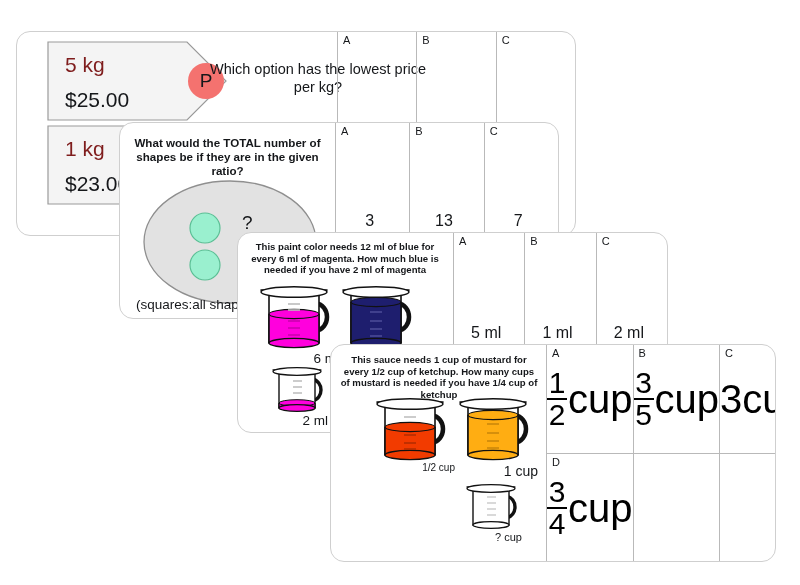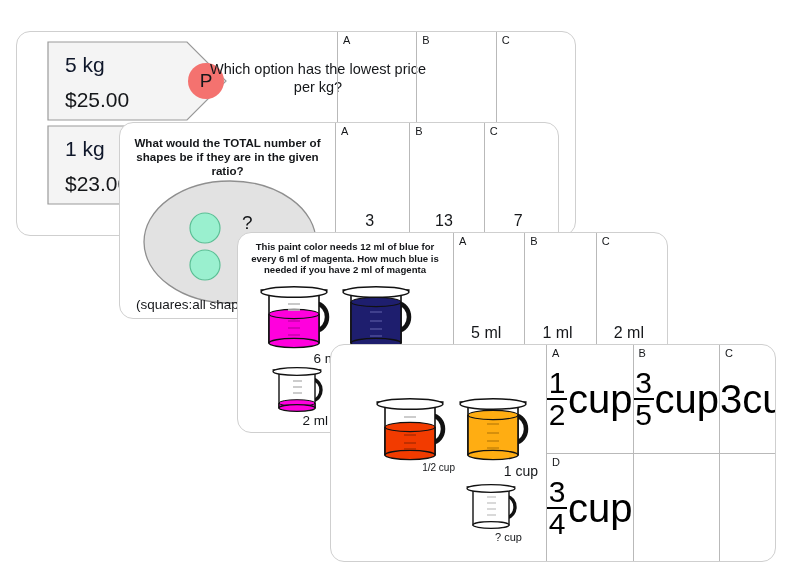--- a/index.html
+++ b/index.html
@@ -76,21 +76,21 @@
   }
   .tagwrap{position:absolute;left:30px;top:9px;}
   .tag{
     position:relative;
     width:180px;height:80px;
     margin-bottom:4px;
   }
   .tag .shape{position:absolute;left:0;top:0;}
   .tag .kg{
     position:absolute;left:18px;top:12px;
-    font-size:21px;color:#0f172a;
+    font-size:21px;color:#7f1d1d;
   }
   .tag .price{
     position:absolute;left:18px;top:47px;
     font-size:21px;color:#15171a;
   }
   .tag .pmark{
     position:absolute;left:141px;top:22px;
     width:36px;height:36px;border-radius:50%;
     background:#f4726f;
     display:flex;align-items:center;justify-content:center;
@@ -338,20 +338,21 @@
       <div class="opt">
         <span class="letter">C</span>
         <span class="val">2 ml</span>
       </div>
     </div>
   </div>
 
   <div class="card" id="card4">
     <div class="card-body">
 
+      <div class="qtext">This sauce needs 1 cup of mustard for every 1/2 cup of ketchup. How many cups of mustard is needed if you have 1/4 cup of ketchup</div>
 
       <div class="beaker-row" style="left:42px;top:48px;">
         <svg width="82" height="68" viewBox="0 0 82 68">
           <path d="M58,22 C74,24 74,48 58,50" fill="none" stroke="#111" stroke-width="4.5" stroke-linecap="round"></path>
           <path d="M12,12 L12,62 L62,62 L62,12" fill="#fff" stroke="#111" stroke-width="1.6"></path>
           <path d="M12,62 L12,34 L62,34 L62,62 Z" fill="#F23B00" stroke="none"></path>
           <ellipse cx="37" cy="34" rx="25" ry="4.6" fill="#F23B00" stroke="#111" stroke-width="1.1"></ellipse>
           <ellipse cx="37" cy="62" rx="25" ry="4.6" fill="#F23B00" stroke="#111" stroke-width="1.3"></ellipse>
           <path d="M12,62 L12,34 M62,62 L62,34" stroke="#111" stroke-width="1.6"></path>
           <path d="M4,9 L12,14 L12,12 L62,12 L62,14 L70,9 Z" fill="#fff" stroke="#111" stroke-width="1.5" stroke-linejoin="round"></path>

